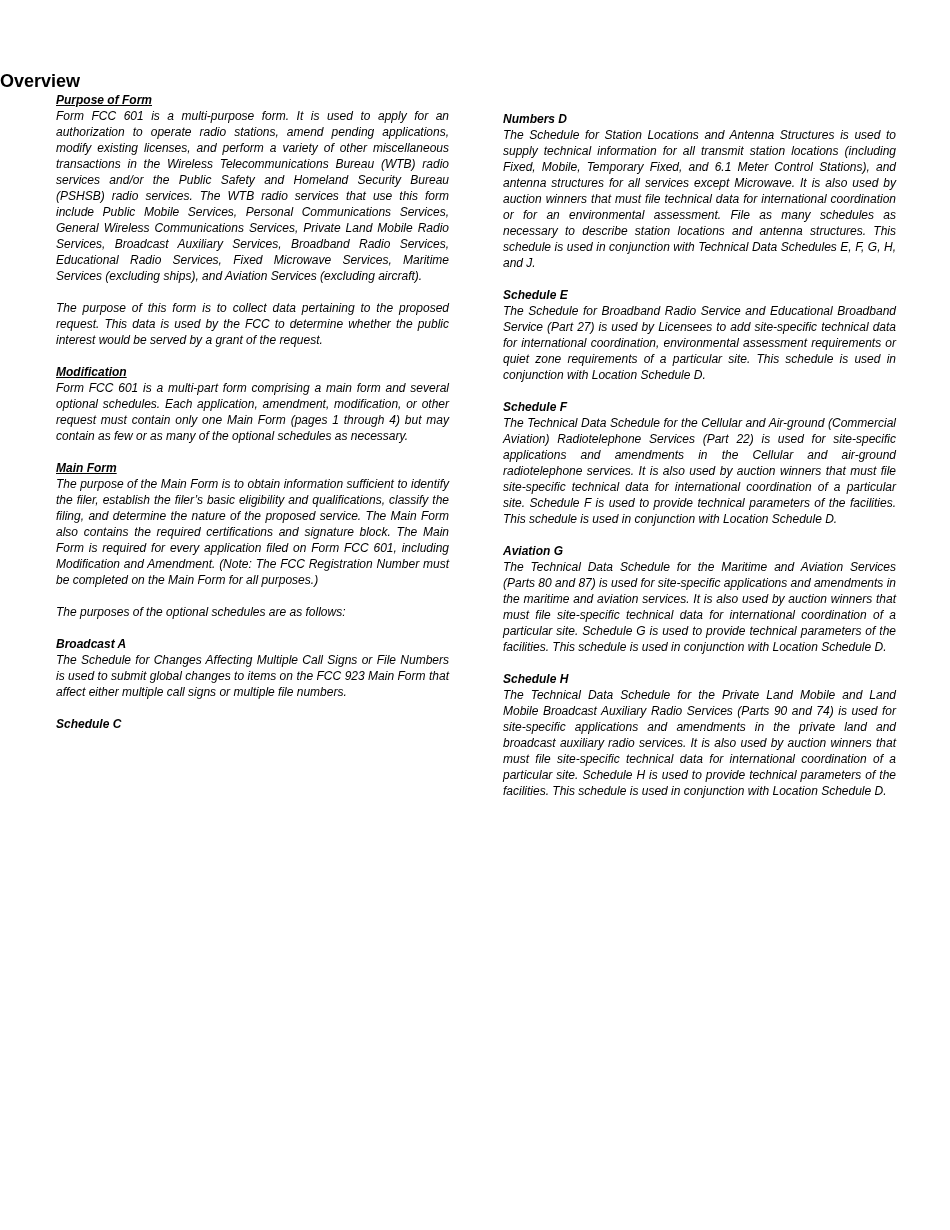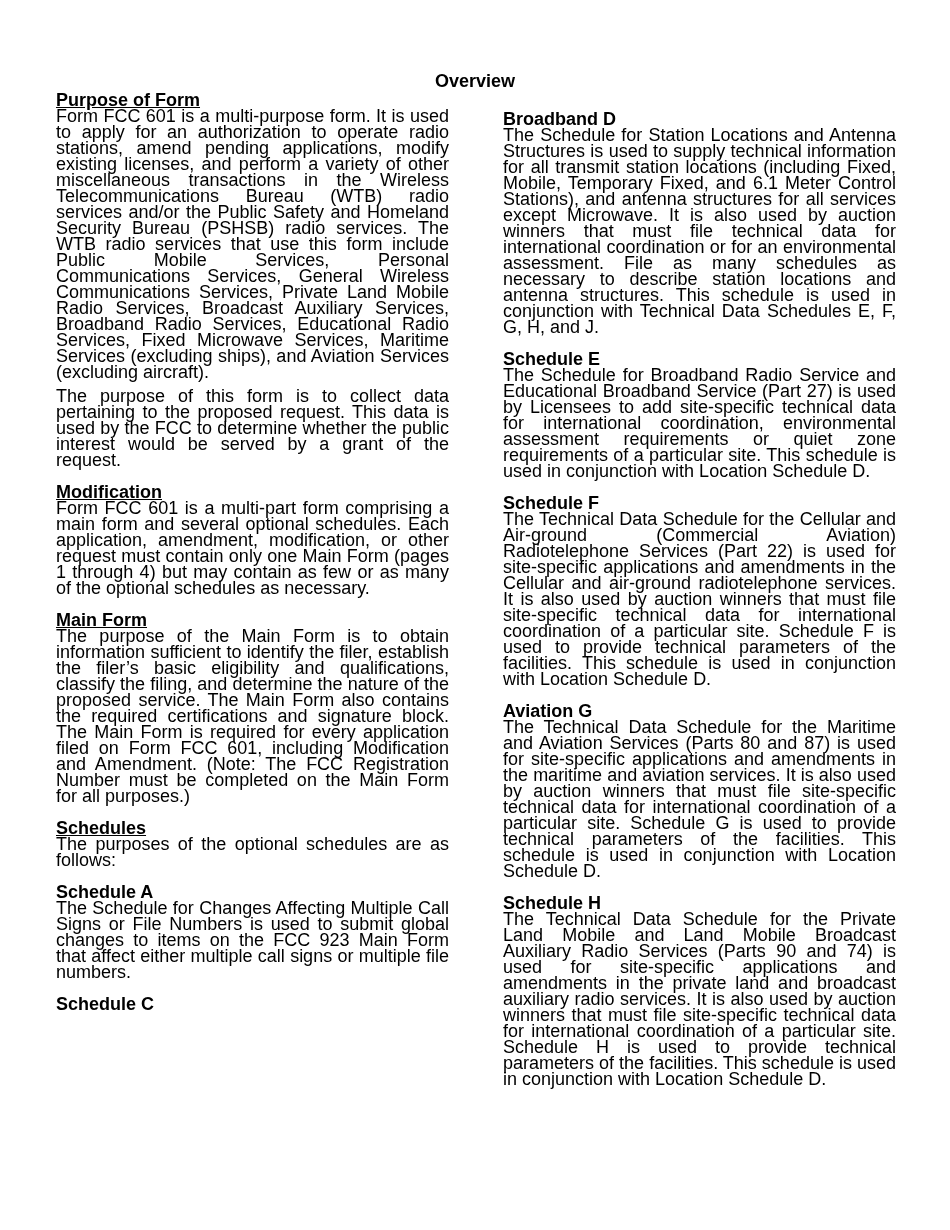--- a/index.html
+++ b/index.html
@@ -2,25 +2,25 @@
 <html><head>
 <meta charset="utf-8">
 <style>
   html, body { margin: 0; padding: 0; background: #ffffff; }
   body {
     width: 950px; height: 1230px; position: relative; overflow: hidden;
     font-family: "Liberation Sans", sans-serif; color: #000000;
   }
   .title {
     position: absolute; left: 0; width: 950px; top: 70px;
-    text-align: center; font-weight: bold; font-size: 18px; line-height: 22px;
+    text-align: left; font-weight: bold; font-size: 18px; line-height: 22px;
   }
   .col {
     position: absolute; width: 393px;
-    font-size: 18px; line-height: 16px;
+    font-size: 12px; line-height: 16px; font-style: italic;
   }
   .col-left { left: 56px; top: 92px; }
   .col-right { left: 503px; top: 111px; }
   .section { margin: 0 0 16px 0; }
   .heading { font-weight: bold; }
   .heading.u { text-decoration: underline; }
   .para { text-align: justify; }
   .footer {
     position: absolute; left: 675px; top: 1189px;
     font-size: 12px; line-height: 15px; margin-top: 48px;
@@ -29,45 +29,44 @@
 </style>
 </head>
 <body>
 
 <div class="title">Overview</div>
 
 <div class="col col-left">
     <div class="section">
       <div class="heading u">Purpose of Form</div>
       <div class="para">Form FCC 601 is a multi-purpose form. It is used to apply for an authorization to operate radio stations, amend pending applications, modify existing licenses, and perform a variety of other miscellaneous transactions in the Wireless Telecommunications Bureau (WTB) radio services and/or the Public Safety and Homeland Security Bureau (PSHSB) radio services. The WTB radio services that use this form include Public Mobile Services, Personal Communications Services, General Wireless Communications Services, Private Land Mobile Radio Services, Broadcast Auxiliary Services, Broadband Radio Services, Educational Radio Services, Fixed Microwave Services, Maritime Services (excluding ships), and Aviation Services (excluding aircraft).</div>
-      <div class="para" style="margin-top: 8px;">The purpose of this form is to collect data pertaining to the proposed request. This data is used by the FCC to determine whether the public interest would be served by a grant of the request.</div>
+      <div class="para" style="margin-top: 16px;">The purpose of this form is to collect data pertaining to the proposed request. This data is used by the FCC to determine whether the public interest would be served by a grant of the request.</div>
     </div>
     <div class="section">
       <div class="heading u">Modification</div>
       <div class="para">Form FCC 601 is a multi-part form comprising a main form and several optional schedules. Each application, amendment, modification, or other request must contain only one Main Form (pages 1 through 4) but may contain as few or as many of the optional schedules as necessary.</div>
     </div>
     <div class="section">
       <div class="heading u">Main Form</div>
       <div class="para">The purpose of the Main Form is to obtain information sufficient to identify the filer, establish the filer’s basic eligibility and qualifications, classify the filing, and determine the nature of the proposed service. The Main Form also contains the required certifications and signature block. The Main Form is required for every application filed on Form FCC 601, including Modification and Amendment. (Note: The FCC Registration Number must be completed on the Main Form for all purposes.)</div>
     </div>
     <div class="section">
-      <div class="heading u">Schedules</div>
       <div class="para">The purposes of the optional schedules are as follows:</div>
     </div>
     <div class="section">
-      <div class="heading">Schedule A</div>
+      <div class="heading">Broadcast A</div>
       <div class="para">The Schedule for Changes Affecting Multiple Call Signs or File Numbers is used to submit global changes to items on the FCC 923 Main Form that affect either multiple call signs or multiple file numbers.</div>
     </div>
     <div class="section">
       <div class="heading">Schedule C</div>
     </div>
   </div>
 <div class="col col-right">
     <div class="section">
-      <div class="heading">Broadband D</div>
+      <div class="heading">Numbers D</div>
       <div class="para">The Schedule for Station Locations and Antenna Structures is used to supply technical information for all transmit station locations (including Fixed, Mobile, Temporary Fixed, and 6.1 Meter Control Stations), and antenna structures for all services except Microwave. It is also used by auction winners that must file technical data for international coordination or for an environmental assessment. File as many schedules as necessary to describe station locations and antenna structures. This schedule is used in conjunction with Technical Data Schedules E, F, G, H, and J.</div>
     </div>
     <div class="section">
       <div class="heading">Schedule E</div>
       <div class="para">The Schedule for Broadband Radio Service and Educational Broadband Service (Part 27) is used by Licensees to add site-specific technical data for international coordination, environmental assessment requirements or quiet zone requirements of a particular site. This schedule is used in conjunction with Location Schedule D.</div>
     </div>
     <div class="section">
       <div class="heading">Schedule F</div>
       <div class="para">The Technical Data Schedule for the Cellular and Air-ground (Commercial Aviation) Radiotelephone Services (Part 22) is used for site-specific applications and amendments in the Cellular and air-ground radiotelephone services. It is also used by auction winners that must file site-specific technical data for international coordination of a particular site. Schedule F is used to provide technical parameters of the facilities. This schedule is used in conjunction with Location Schedule D.</div>
     </div>

